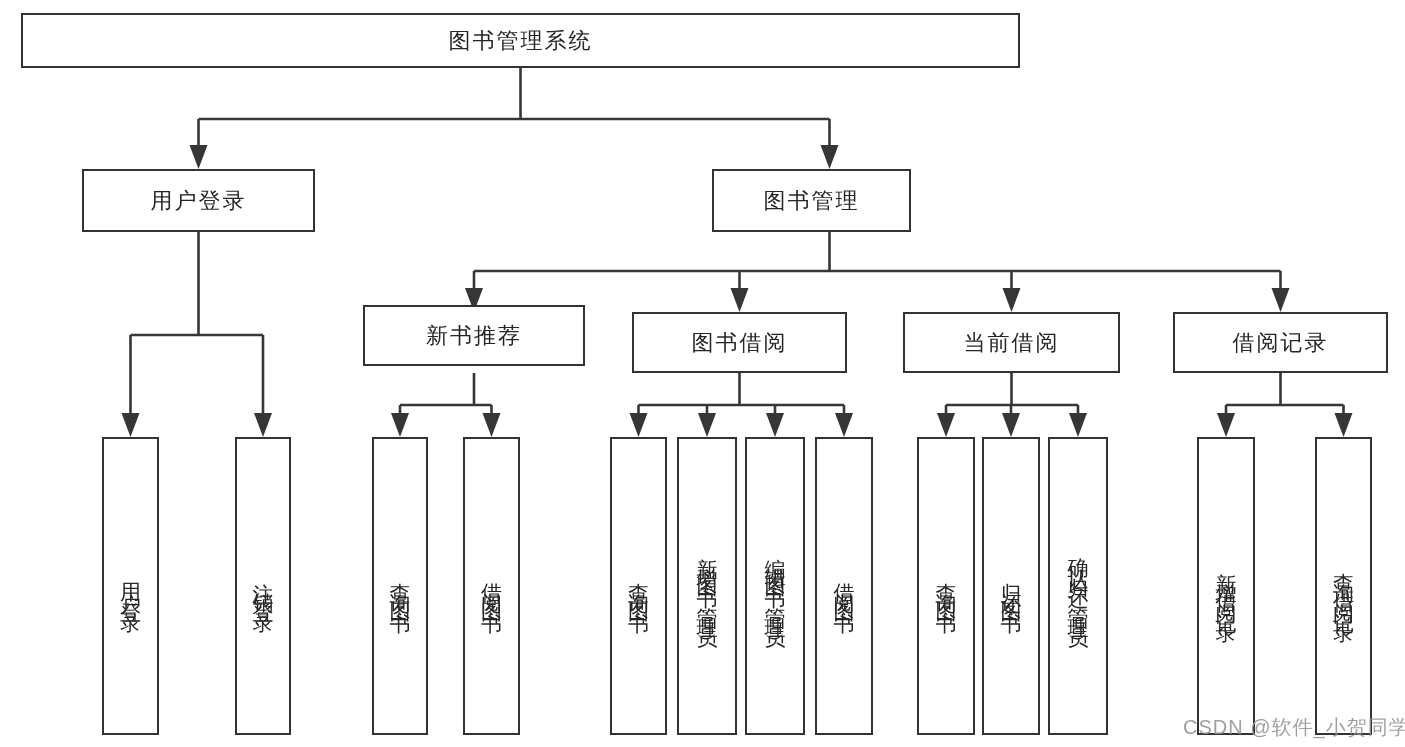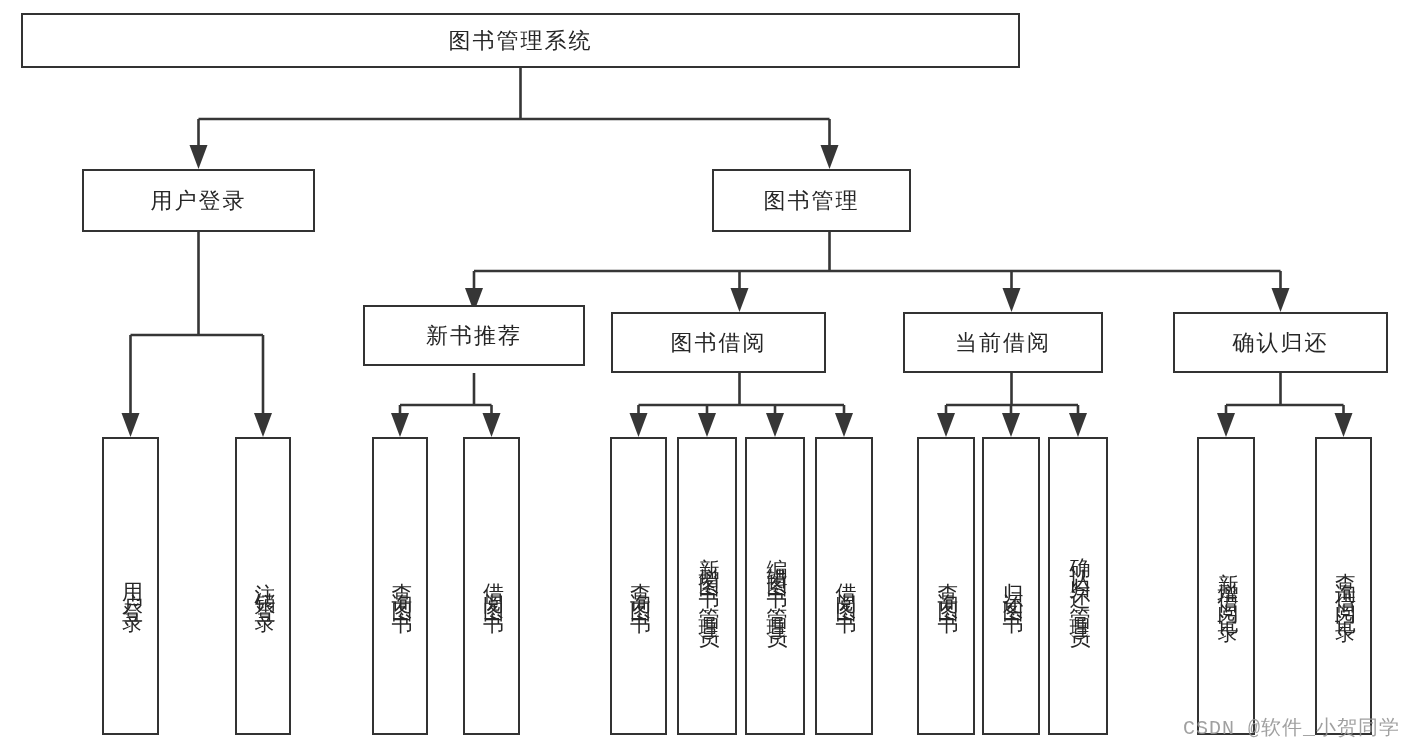--- a/index.html
+++ b/index.html
@@ -1,20 +1,20 @@
 <!DOCTYPE html>
 <html><head>
 <meta charset="utf-8">
 <style>
   html,body { margin:0; padding:0; background:#ffffff; }
   .stage {
     position:relative;
     width:1405px; height:747px;
     background:#ffffff;
-    font-family:Liberation Mono, monospace;
+    font-family:Liberation Sans, sans-serif;
     overflow:hidden;
   }
   .connectors {
     position:absolute; left:0; top:0;
     width:1405px; height:747px;
     pointer-events:none;
   }
   .node {
     position:absolute;
     box-sizing:border-box;
@@ -91,28 +91,28 @@
   <div class="node" style="left:82px;top:169px;width:233px;height:63px">
     <span class="hlabel">用户登录</span>
   </div>
   <div class="node" style="left:712px;top:169px;width:199px;height:63px">
     <span class="hlabel">图书管理</span>
   </div>
 
   <div class="node" style="left:363px;top:305px;width:222px;height:61px">
     <span class="hlabel">新书推荐</span>
   </div>
-  <div class="node" style="left:611px;top:312px;width:215px;height:61px">
+  <div class="node" style="left:632px;top:312px;width:215px;height:61px">
     <span class="hlabel">图书借阅</span>
   </div>
-  <div class="node" style="left:903px;top:312px;width:200px;height:61px">
+  <div class="node" style="left:903px;top:312px;width:217px;height:61px">
     <span class="hlabel">当前借阅</span>
   </div>
   <div class="node" style="left:1173px;top:312px;width:215px;height:61px">
-    <span class="hlabel">确认归还</span>
+    <span class="hlabel">借阅记录</span>
   </div>
 
   <div class="node" style="left:102px;top:437px;width:57px;height:298px">
     <span class="vlabel">用户登录</span>
   </div>
   <div class="node" style="left:235px;top:437px;width:56px;height:298px">
     <span class="vlabel">注销登录</span>
   </div>
 
   <div class="node" style="left:372px;top:437px;width:56px;height:298px">

